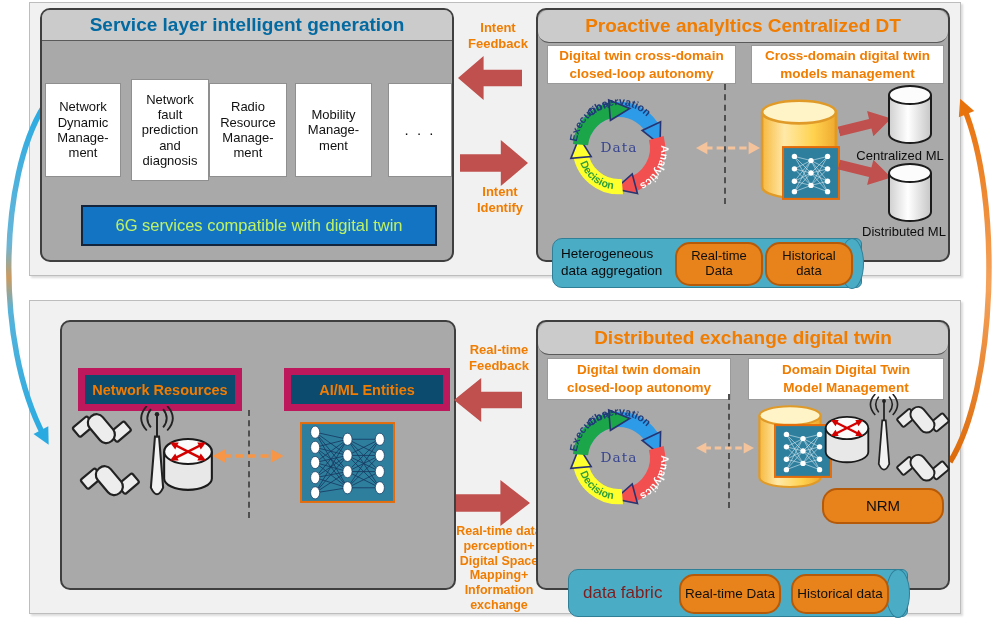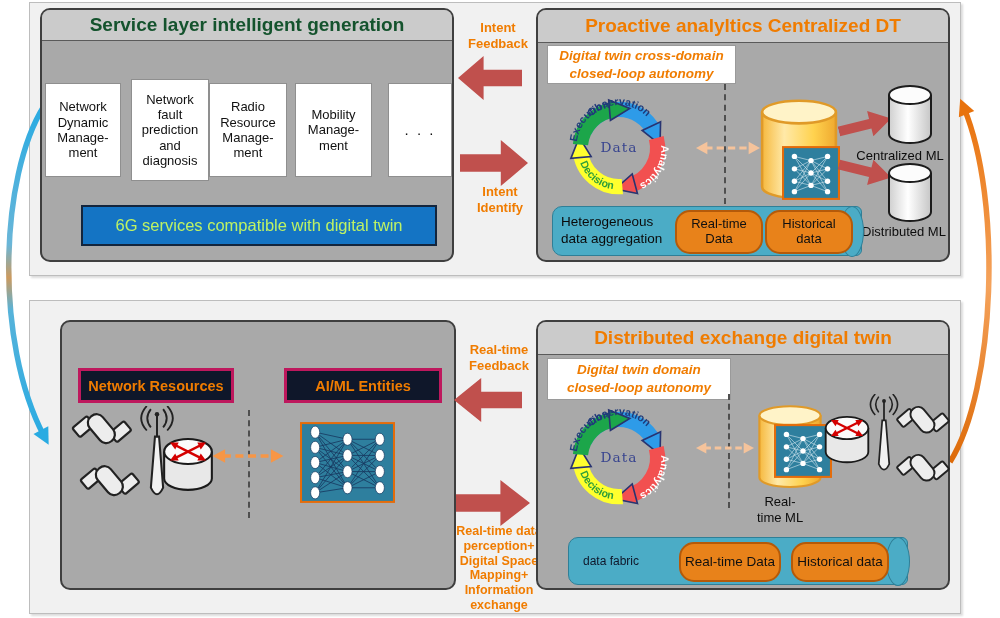--- a/index.html
+++ b/index.html
@@ -3,40 +3,40 @@
 <meta charset="utf-8">
 <style>
   html,body{margin:0;padding:0;background:#fff;font-family:"Liberation Sans",sans-serif;}
   #stage{position:relative;width:1000px;height:618px;background:#fff;overflow:hidden;}
   .abs{position:absolute;}
   .outer{background:#F1F1F1;border:1px solid #BDBDBD;box-shadow:2px 2px 2px #DCDCDC;}
   .panel{position:absolute;background:#A9A9A9;border:2px solid #3F3F3F;border-radius:10px;}
   .phead{position:absolute;left:0;right:0;top:0;background:#CBCBCB;border-bottom:1.5px solid #5a5a5a;
          border-radius:8px 8px 0 0;display:flex;align-items:center;justify-content:center;
          font-weight:bold;font-size:19px;}
-  .blue{color:#14532d;} .orange{color:#F07C00;}
+  .blue{color:#0369a1;} .orange{color:#F07C00;border-radius:11px;}
   .wbox{position:absolute;background:#fff;border:1px solid #8F8F8F;display:flex;align-items:center;
         justify-content:center;text-align:center;}
   .svc{font-size:13px;line-height:1.18;color:#111;}
   .subbox{position:absolute;background:#fff;border:1px solid #9a9a9a;color:#F07C00;font-weight:bold;
           font-size:13.5px;text-align:center;display:flex;align-items:center;justify-content:center;
-          line-height:1.3;font-style:italic;}
-  .lblbox{position:absolute;background:#0f172a;border:3px solid #be185d;color:#F07C00;font-weight:bold;
+          line-height:1.3;}
+  .lblbox{position:absolute;background:#0c4a6e;border:7px solid #be185d;color:#F07C00;font-weight:bold;
           font-size:14.5px;display:flex;align-items:center;justify-content:center;}
   .bluebar{position:absolute;background:#1474C4;border:2px solid #13253d;display:flex;align-items:center;
            justify-content:center;font-size:16.5px;color:#bef264;}
   .barrow{position:absolute;background:#C0504D;}
   .barrow.r{clip-path:polygon(0 31%,60% 31%,60% 0,100% 50%,60% 100%,60% 69%,0 69%);}
   .barrow.l{clip-path:polygon(100% 31%,40% 31%,40% 0,0 50%,40% 100%,40% 69%,100% 69%);}
   .glabel{position:absolute;color:#F07C00;font-weight:bold;font-size:13px;text-align:center;line-height:1.25;}
   .ml{white-space:pre-line;}
   .vdash{position:absolute;border-left:2px dashed #4f4f4f;width:0;}
   .pill{position:absolute;background:#E8821A;border:2px solid #B55A09;border-radius:15px;display:flex;
         align-items:center;justify-content:center;color:#101010;text-align:center;line-height:1.15;font-size:13px;}
-  .tealbar{position:absolute;background:#4BACC6;border:1.5px solid #2F7F97;border-radius:10px 6px 6px 10px;}
+  .tealbar{position:absolute;background:#4BACC6;border:1.5px solid #2F7F97;border-radius:10px 6px 6px 10px;margin-top:32px;}
   .cap{position:absolute;right:-3px;top:-1.5px;bottom:-1.5px;width:22px;background:#4BACC6;
        border:1.5px solid #2F7F97;border-radius:50%;}
   .mltext{position:absolute;font-size:13px;color:#0d0d0d;text-align:center;line-height:1.2;}
 </style>
 </head>
 <body>
 
 <div id="stage">
 
   <svg width="0" height="0" style="position:absolute">
@@ -204,20 +204,22 @@
 Feedback</div>
   <div class="barrow l" style="left:458px;top:56px;width:64px;height:44px"></div>
   <div class="barrow r" style="left:460px;top:140px;width:68px;height:46px"></div>
   <div class="glabel ml" style="left:452px;top:184px;width:96px">Intent
 Identify</div>
 
   <div class="panel" style="left:536px;top:8px;width:410px;height:250px">
     <div class="phead orange" style="height:32px">Proactive analyltics Centralized DT</div>
     <div class="subbox ml" style="left:9px;top:35px;width:187px;height:37px">Digital twin cross-domain
 closed-loop autonomy</div>
+    <div class="subbox ml" style="left:213px;top:35px;width:191px;height:37px">Cross-domain digital twin
+models management</div>
 
     <svg class="abs" style="left:20px;top:74px" width="122" height="124" viewBox="0 0 120 122">
       <path d="M25.6,46.9 A38,38 0 0 1 94.4,46.9" fill="none" stroke="#2E9BE8" stroke-width="15" marker-end="url(#mhB)"></path>
       <path d="M96.7,53.2 A38,38 0 0 1 69.8,99.7" fill="none" stroke="#F25050" stroke-width="15" marker-end="url(#mhR)"></path>
       <path d="M63.3,100.9 A38,38 0 0 1 22.1,66.3" fill="none" stroke="#FFFF2E" stroke-width="15" marker-end="url(#mhY)"></path>
       <path d="M22.1,59.7 A38,38 0 0 1 56.7,25.2" fill="none" stroke="#1CA64A" stroke-width="15" marker-end="url(#mhG)"></path>
       <path id="tObsT" d="M23,50 A38,38 0 0 1 97,50" fill="none"></path>
       <path id="tAnaT" d="M100,53 A38,38 0 0 1 73,101" fill="none"></path>
       <path id="tDecT" d="M20,68 A38,38 0 0 0 64,103" fill="none"></path>
       <path id="tExeT" d="M18.5,60 A38,38 0 0 1 54,23" fill="none"></path>
@@ -307,20 +309,22 @@
 perception+
 Digital Space
 Mapping+
 Information
 exchange</div>
 
   <div class="panel" style="left:536px;top:320px;width:410px;height:266px">
     <div class="phead orange" style="height:32px">Distributed exchange digital twin</div>
     <div class="subbox ml" style="left:9px;top:36px;width:182px;height:40px">Digital twin domain
 closed-loop autonomy</div>
+    <div class="subbox ml" style="left:210px;top:36px;width:194px;height:40px">Domain Digital Twin
+Model Management</div>
 
     <svg class="abs" style="left:20px;top:72px" width="122" height="124" viewBox="0 0 120 122">
       <path d="M25.6,46.9 A38,38 0 0 1 94.4,46.9" fill="none" stroke="#2E9BE8" stroke-width="15" marker-end="url(#mhB)"></path>
       <path d="M96.7,53.2 A38,38 0 0 1 69.8,99.7" fill="none" stroke="#F25050" stroke-width="15" marker-end="url(#mhR)"></path>
       <path d="M63.3,100.9 A38,38 0 0 1 22.1,66.3" fill="none" stroke="#FFFF2E" stroke-width="15" marker-end="url(#mhY)"></path>
       <path d="M22.1,59.7 A38,38 0 0 1 56.7,25.2" fill="none" stroke="#1CA64A" stroke-width="15" marker-end="url(#mhG)"></path>
       <path id="tObsB" d="M23,50 A38,38 0 0 1 97,50" fill="none"></path>
       <path id="tAnaB" d="M100,53 A38,38 0 0 1 73,101" fill="none"></path>
       <path id="tDecB" d="M20,68 A38,38 0 0 0 64,103" fill="none"></path>
       <path id="tExeB" d="M18.5,60 A38,38 0 0 1 54,23" fill="none"></path>
@@ -343,38 +347,37 @@
     <svg class="abs" style="left:158px;top:118px" width="58" height="16">
         <use href="#sym-peach" width="58" height="16"></use>
       </svg>
 
     <svg class="abs" style="left:218px;top:78px" width="68" height="94">
         <use href="#sym-ycyl" width="68" height="94"></use>
       </svg>
     <svg class="abs" style="left:236px;top:102px" width="58" height="54">
         <use href="#sym-nnmini" width="58" height="54"></use>
       </svg>
-    <div class="mltext ml" style="left:202px;top:172px;width:80px">Real-
-time ML</div>
 
     <svg class="abs" style="left:284px;top:88px" width="50" height="60">
         <use href="#sym-router" width="50" height="60"></use>
       </svg>
     <svg class="abs" style="left:330px;top:72px" width="32" height="84">
         <use href="#sym-ant" width="32" height="84"></use>
       </svg>
     <svg class="abs" style="left:354px;top:74px" width="62" height="48">
         <use href="#sym-sat" width="62" height="48"></use>
       </svg>
     <svg class="abs" style="left:354px;top:122px" width="62" height="48">
         <use href="#sym-sat" width="62" height="48"></use>
       </svg>
 
+    <div class="pill" style="left:284px;top:166px;width:118px;height:32px;font-size:15px">NRM</div>
 
     <div class="tealbar" style="left:30px;top:215px;width:338px;height:46px">
       <span class="cap"></span>
-      <div class="abs" style="left:14px;top:0;height:100%;display:flex;align-items:center;font-size:12px;color:#0f172a">data fabric</div>
+      <div class="abs" style="left:14px;top:0;height:100%;display:flex;align-items:center;font-size:17px;color:#7f1d1d">data fabric</div>
       <div class="pill" style="left:110px;top:4px;width:98px;height:36px;font-size:13.5px">Real-time Data</div>
       <div class="pill" style="left:222px;top:4px;width:94px;height:36px;font-size:13.5px">Historical data</div>
     </div>
   </div>
 
 </div>
 
 </body></html>

